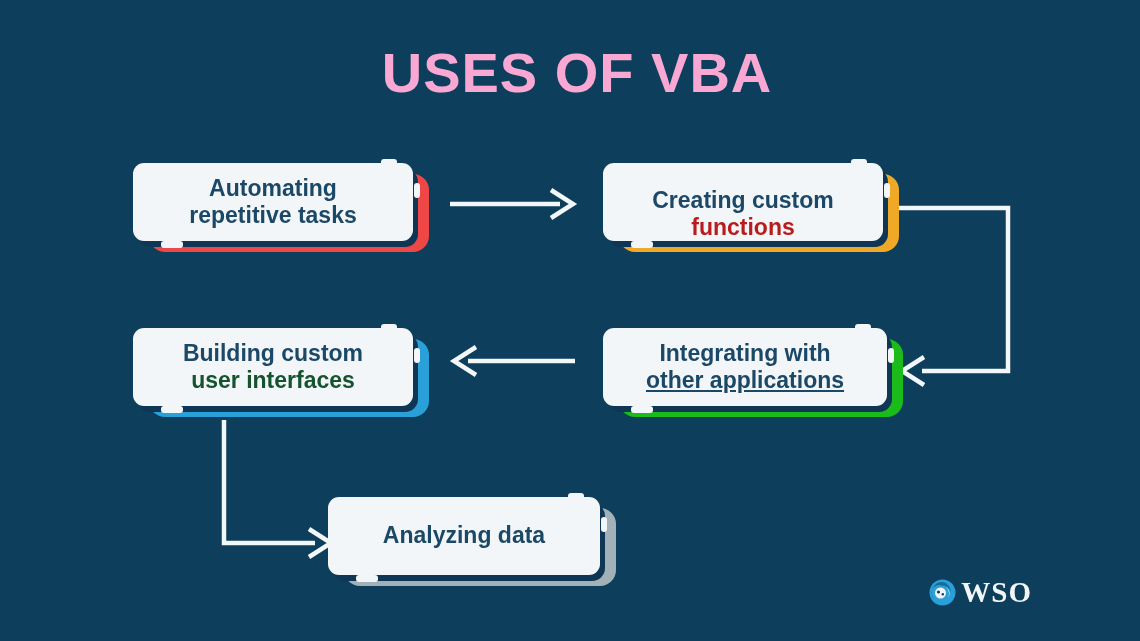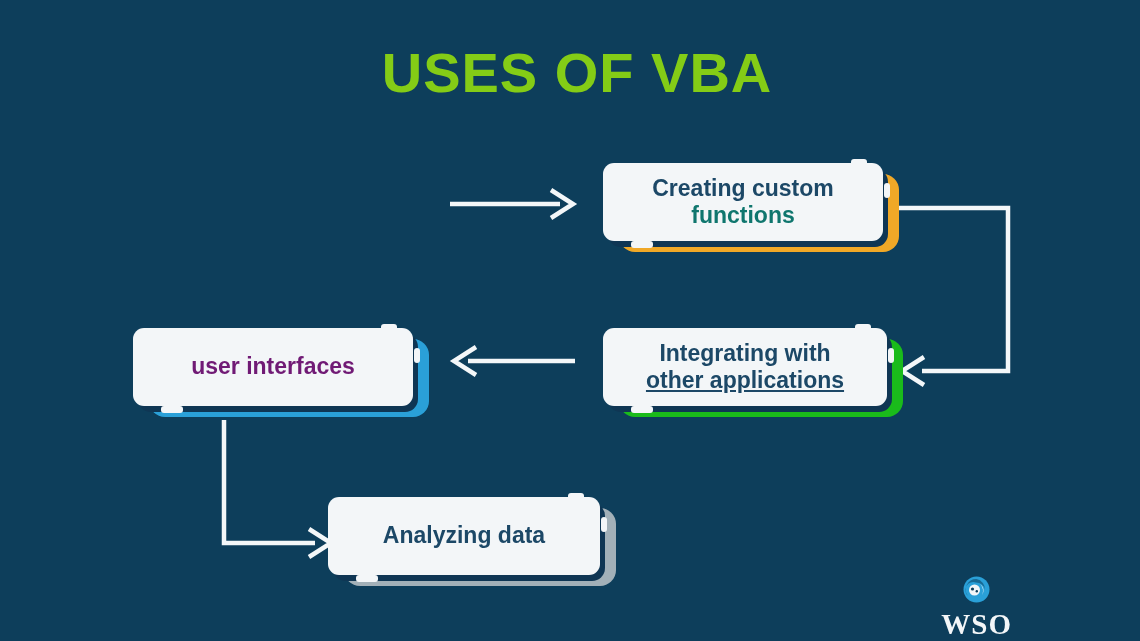--- a/index.html
+++ b/index.html
@@ -75,41 +75,40 @@
   #card-5 { left: 328px; top: 497px; width: 272px; }
 
   .connector-layer {
     position: absolute;
     left: 0; top: 0;
     width: 1140px; height: 641px;
     pointer-events: none;
   }
   .logo {
     position: absolute;
-    right: 128px;
+    right: 108px;
     top: 576px;
     display: flex;
     align-items: center;
     gap: 5px;
-    flex-direction: column;
   }
   .logo-text {
     font-family: "Liberation Serif", "DejaVu Serif", serif;
     font-weight: 700;
     font-size: 29px;
     color: #f3f6f8;
     letter-spacing: 1px;
   }
 </style>
 </head>
 <body>
 
 <div class="stage" style="background: rgb(13, 62, 91);">
 
-  <div class="title" style="color: #84cc16; padding-left: 14px;">USES OF VBA</div>
+  <div class="title" style="color: #f9a8d4; padding-left: 14px;">USES OF VBA</div>
 
   <svg class="connector-layer" width="1140" height="641" viewBox="0 0 1140 641">
     <g fill="none" stroke-width="4.5" stroke="#f3f7f9">
       <g>
         <path d="M450 204 H560"></path>
         <path d="M551 190 L573 204 L551 218"></path>
       </g>
       <g>
         <path d="M891 208 H1008 V371 H922"></path>
         <path d="M924 357 L902 371 L924 385"></path>
@@ -118,27 +117,38 @@
         <path d="M575 361 H468"></path>
         <path d="M476 347 L454 361 L476 375"></path>
       </g>
       <g>
         <path d="M224 420 V543 H315"></path>
         <path d="M309 529 L331 543 L309 557"></path>
       </g>
     </g>
   </svg>
 
+  <div class="card" id="card-1">
+    <div class="accent" style="background: rgb(239, 70, 70);"></div>
+    <div class="edge" style="background: rgb(15, 54, 84);"></div>
+    <div class="face" style="background: rgb(243, 246, 248);">
+      <span style="color: rgb(28, 72, 103);">Automating</span>
+      <span style="color: rgb(28, 72, 103);">repetitive tasks</span>
+    </div>
+    <div class="mark mark-top"></div>
+    <div class="mark mark-right"></div>
+    <div class="mark mark-bottom"></div>
+  </div>
 
   <div class="card" id="card-2">
     <div class="accent" style="background: rgb(240, 168, 39);"></div>
     <div class="edge" style="background: rgb(15, 54, 84);"></div>
-    <div class="face" style="background: rgb(243, 246, 248);">
+    <div class="face" style="background: rgb(243, 246, 248); justify-content: flex-end;">
       <span style="color: rgb(28, 72, 103);">Creating custom</span>
-      <span style="color: #0f766e;">functions</span>
+      <span style="color: #b91c1c;">functions</span>
     </div>
     <div class="mark mark-top"></div>
     <div class="mark mark-right"></div>
     <div class="mark mark-bottom"></div>
   </div>
 
   <div class="card" id="card-3">
     <div class="accent" style="background: rgb(26, 187, 27);"></div>
     <div class="edge" style="background: rgb(15, 54, 84);"></div>
     <div class="face" style="background: rgb(243, 246, 248);">
@@ -147,21 +157,22 @@
     </div>
     <div class="mark mark-top"></div>
     <div class="mark mark-right"></div>
     <div class="mark mark-bottom"></div>
   </div>
 
   <div class="card" id="card-4">
     <div class="accent" style="background: rgb(42, 160, 216);"></div>
     <div class="edge" style="background: rgb(15, 54, 84);"></div>
     <div class="face" style="background: rgb(243, 246, 248);">
-      <span style="color: #701a75;">user interfaces</span>
+      <span style="color: rgb(28, 72, 103);">Building custom</span>
+      <span style="color: #14532d;">user interfaces</span>
     </div>
     <div class="mark mark-top"></div>
     <div class="mark mark-right"></div>
     <div class="mark mark-bottom"></div>
   </div>
 
   <div class="card" id="card-5">
     <div class="accent" style="background: rgb(162, 176, 184);"></div>
     <div class="edge" style="background: rgb(15, 54, 84);"></div>
     <div class="face" style="background: rgb(243, 246, 248);">

